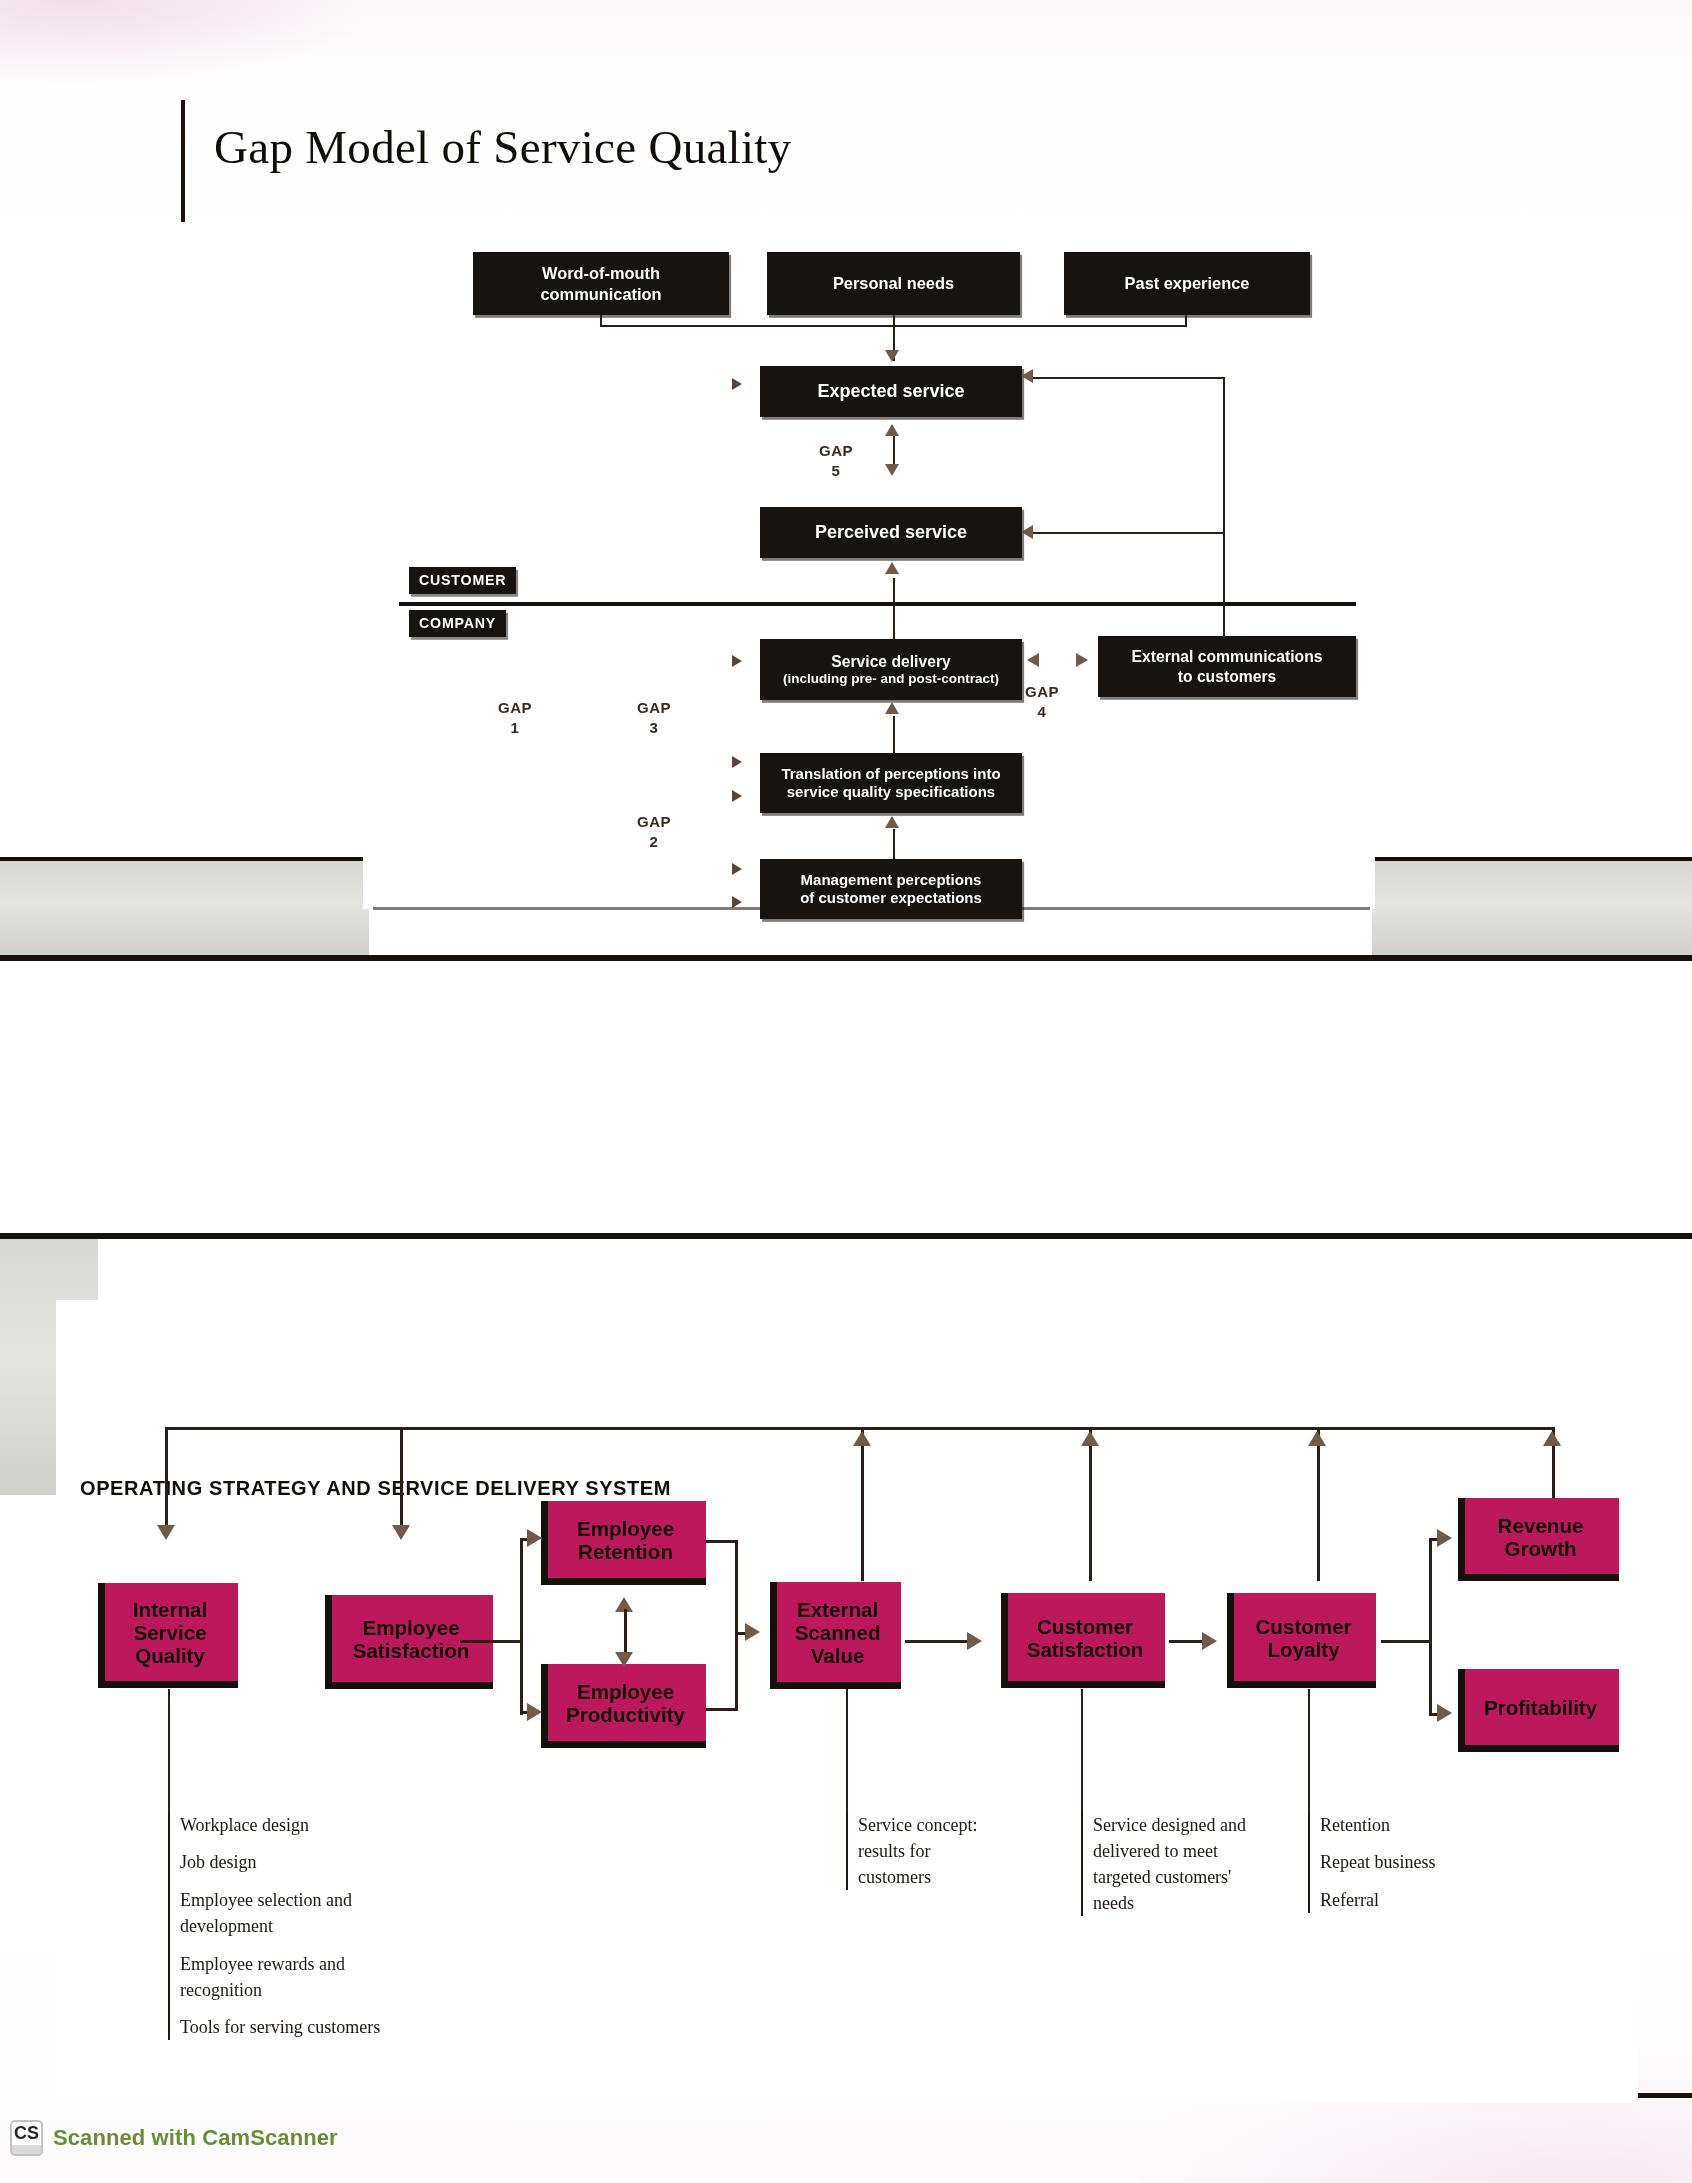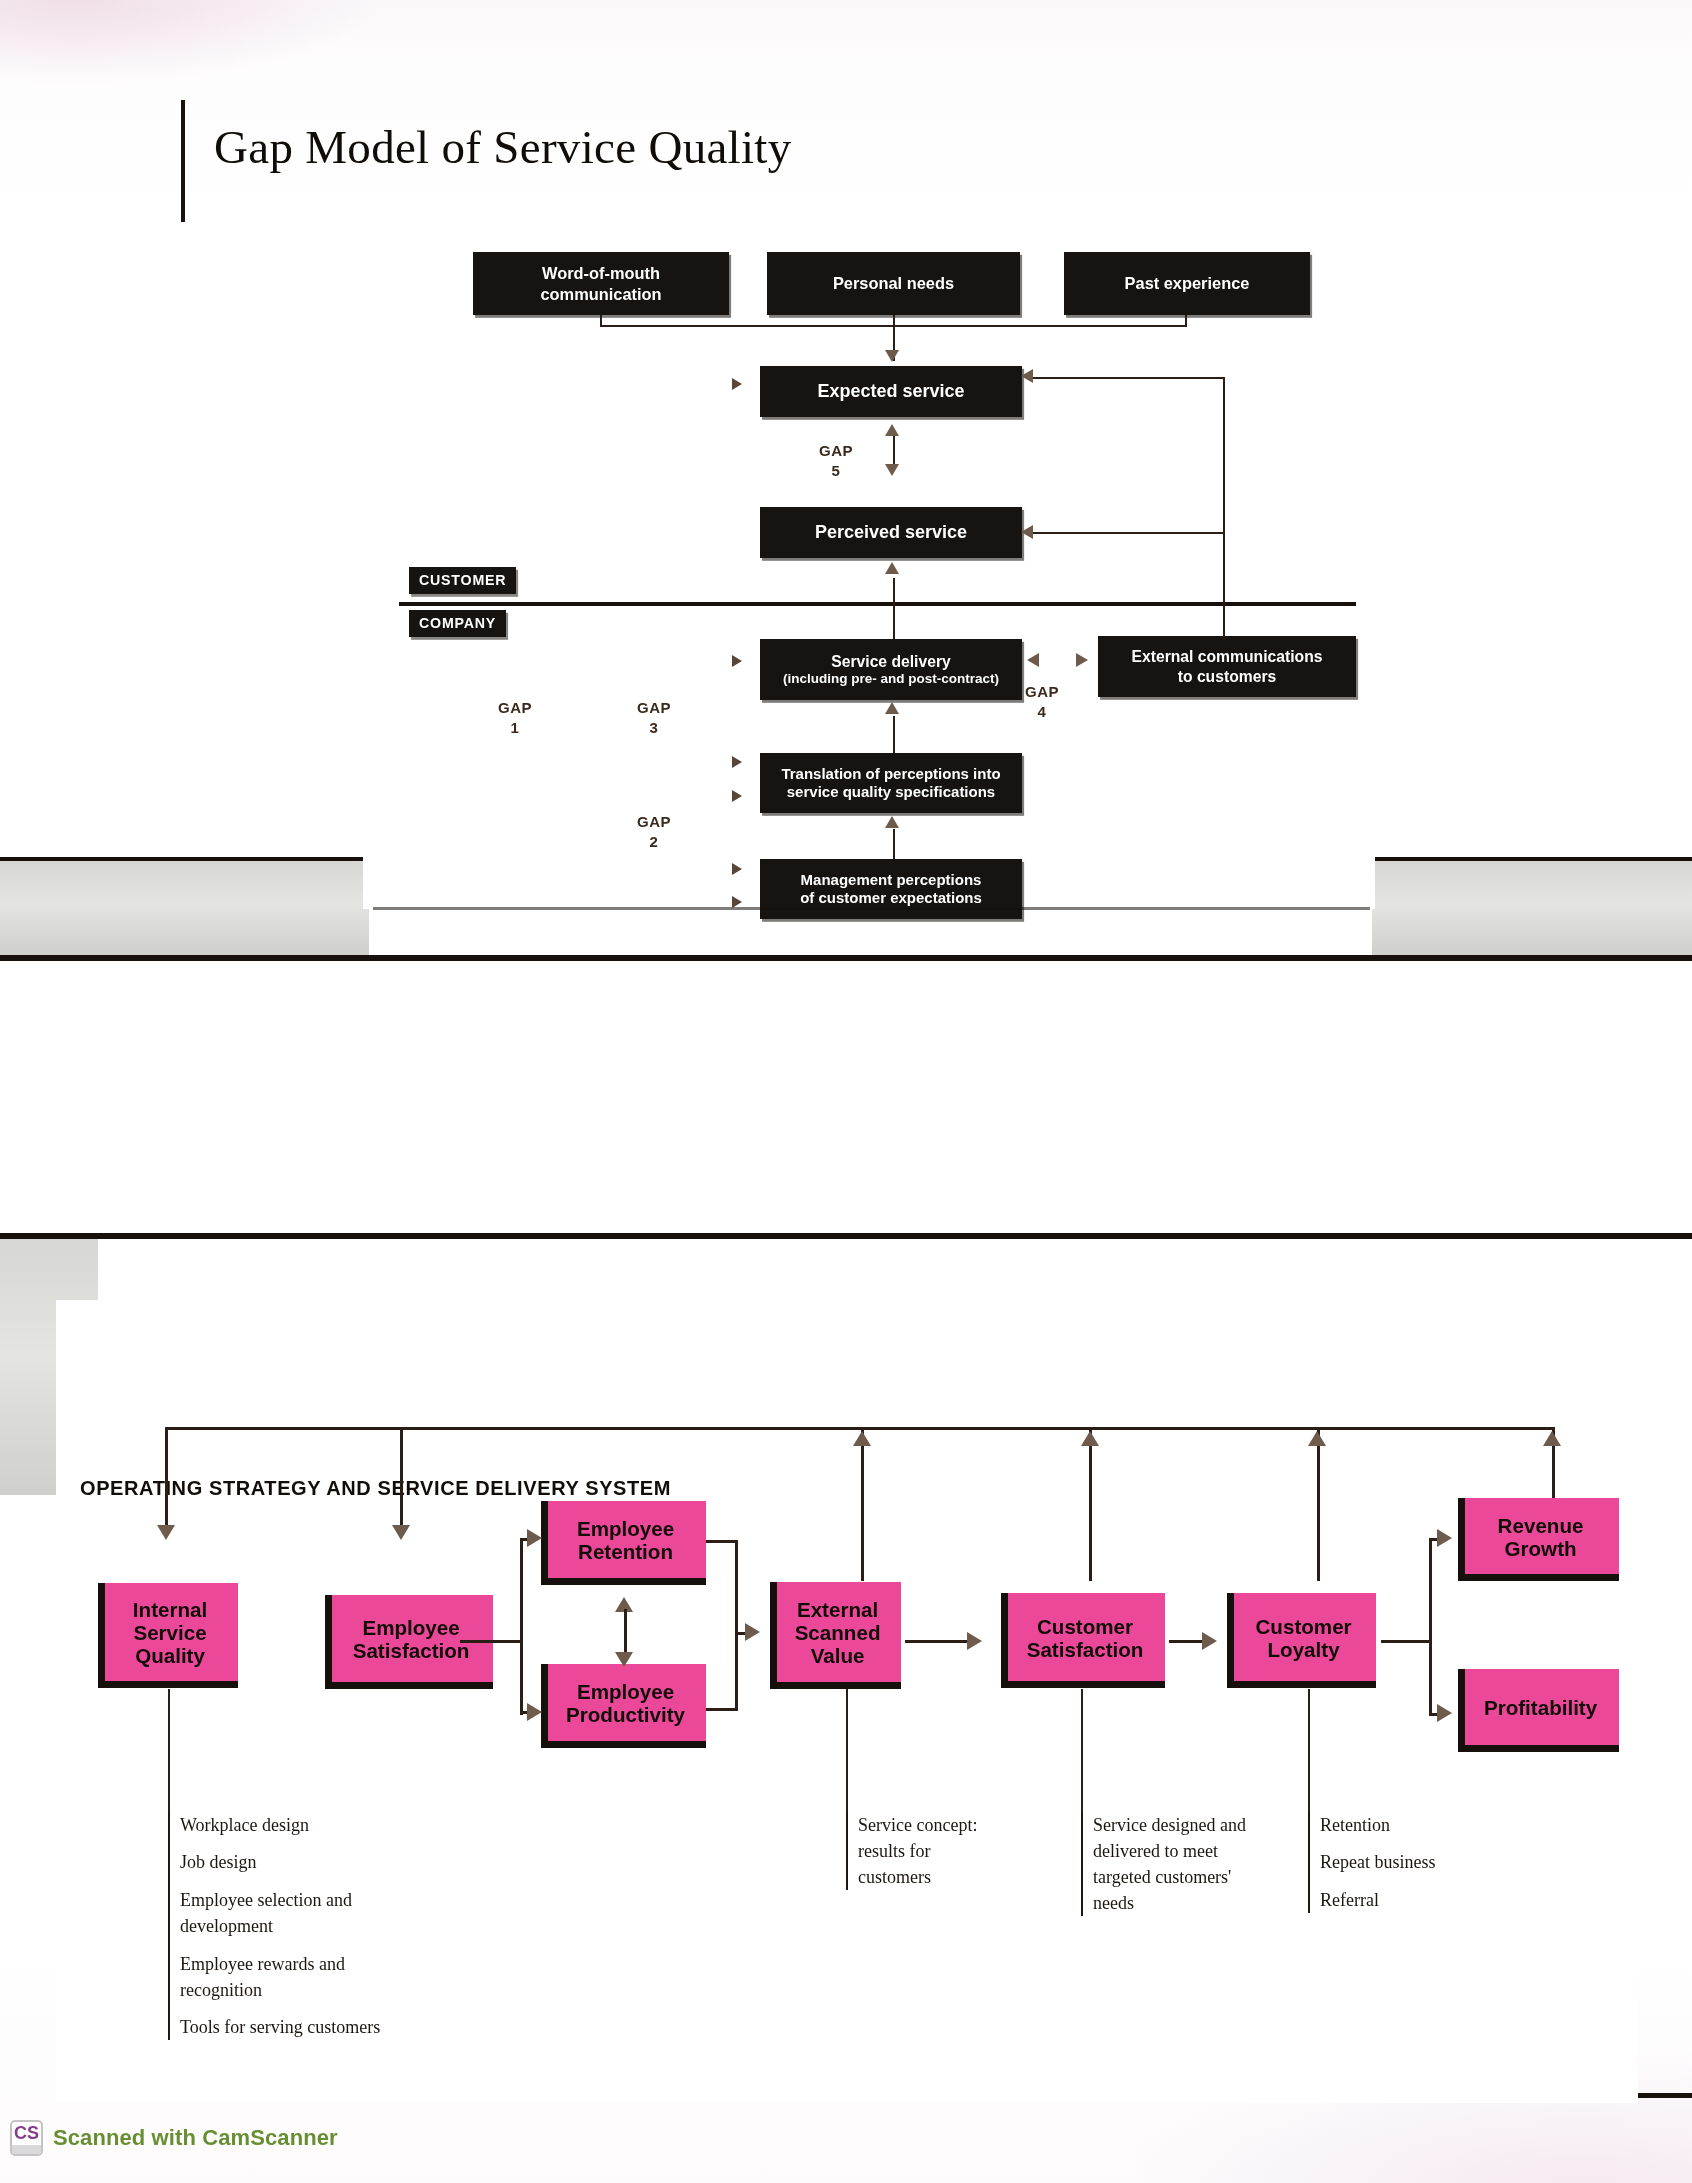--- a/index.html
+++ b/index.html
@@ -126,21 +126,21 @@
 
   
   #spc-head {
     position: absolute; left: 80px; top: 1477px;
     font-weight: 700; font-size: 20px; letter-spacing: 0.6px;
     color: #120d09; white-space: nowrap;
   }
   
   .sbox {
     position: absolute;
-    background: #ec4899;
+    background: #be185d;
     border-left: 7.8px solid #15100c;
     border-bottom: 7.8px solid #15100c;
     display: flex; align-items: center; justify-content: center;
     text-align: center;
     font-weight: 700;
     color: #120d09;
     line-height: 1.12;
     padding: 2.8px 4.3px 1.4px 1.4px;
   }
   .sline { position: absolute; background: #2a1e16; }
@@ -166,21 +166,21 @@
   
   #cs-mark {
     position: absolute; left: 10px; top: 2120px;
     display: flex; align-items: center; gap: 10px;
     opacity: .85;
   }
   #cs-badge {
     width: 33px; height: 36px;
     border: 2.8px solid #b9b9bb;
     border-radius: 5px;
-    color: #701a75;
+    color: #000000;
     font-weight: 700; font-size: 18px;
     display: flex; align-items: flex-start; justify-content: center;
     padding-top: 1.4px;
     position: relative;
     background: #fff;
   }
   #cs-badge::after {
     content: ""; position: absolute; left: 0px; right: 0px; bottom: 0px;
     height: 9.3px; background: #d3d3d5; border-radius: 0 0 2.1px 2.1px;
   }

